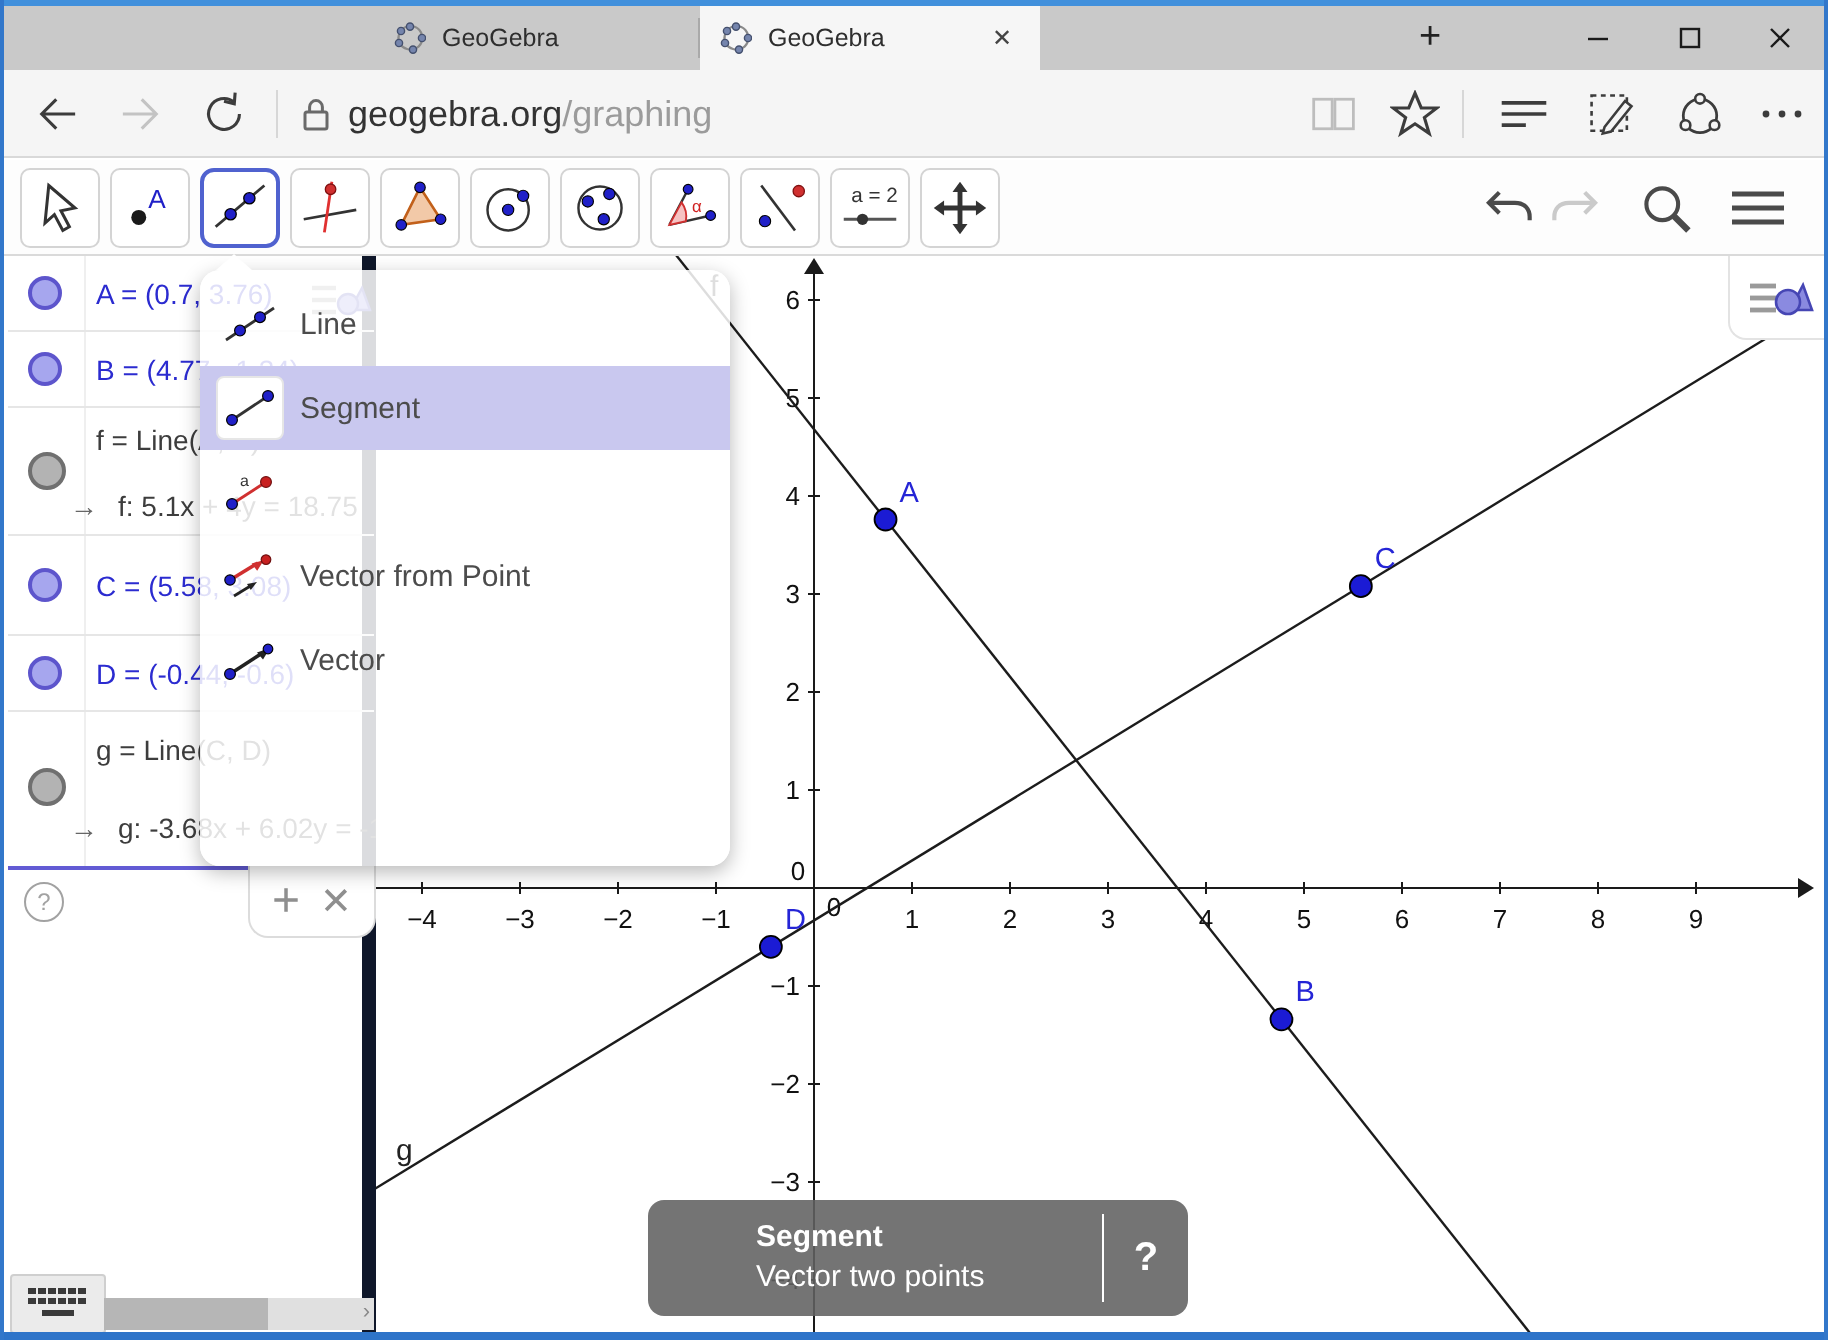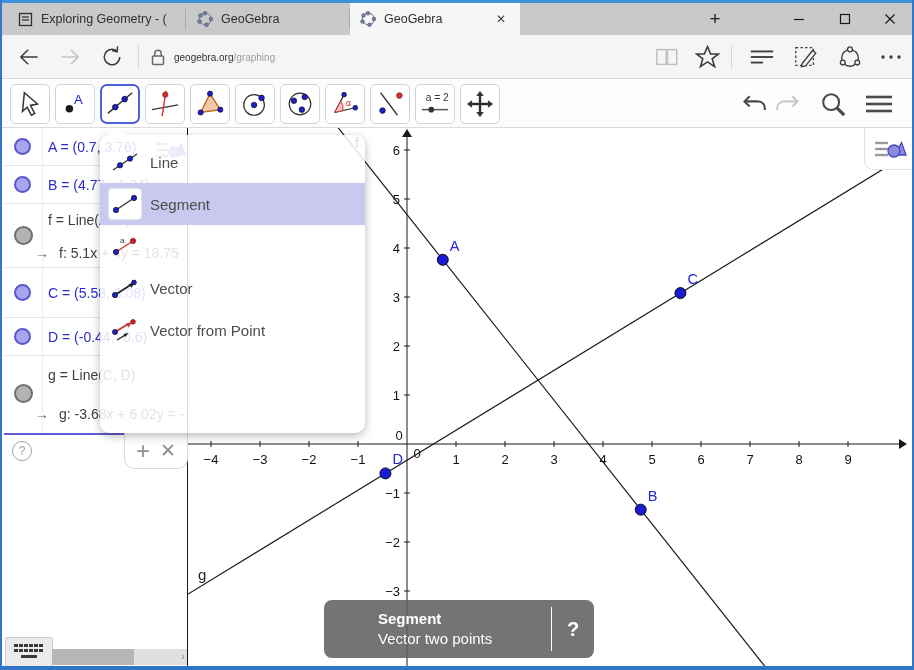--- a/index.html
+++ b/index.html
@@ -18,32 +18,32 @@
   .tab-label { overflow:hidden; text-overflow:clip; flex:1 1 auto; }
   .tab-close { font-size:12px; color:#444; padding:2px 4px; }
   .newtab { position:absolute; top:3px; left:697px; width:32px; height:32px; display:flex;
             align-items:center; justify-content:center; font-size:19px; color:#222; font-weight:300;}
   .winctl { position:absolute; top:3px; height:32px; width:44px; display:flex; align-items:center; justify-content:center; }
 
   
   .navbar { left:0; top:35px; width:100%; height:44px; background:#f5f5f5; border-bottom:1px solid #d9d9d9; }
   .nav-ic { position:absolute; top:0; height:44px; display:flex; align-items:center; justify-content:center; }
   .vsep { position:absolute; top:10px; width:1px; height:24px; background:#d7d7d7; }
-  .url { position:absolute; left:172px; top:0; height:44px; display:flex; align-items:center; font-size:10px; }
+  .url { position:absolute; left:172px; top:0; height:44px; display:flex; align-items:center; font-size:18px; }
   .url .host { color:#333; } .url .path { color:#9b9b9b; }
 
   
   .ggbbar { left:0; top:80px; width:100%; height:48px; background:#fdfdfd; border-bottom:1px solid #dadada; }
   .tool { position:absolute; top:4px; width:40px; height:40px; background:#fff; border:1px solid #d4d4d4;
           border-radius:5px; display:flex; align-items:center; justify-content:center; }
   .tool.sel { border:2px solid #5062cf; border-radius:7px; }
   .ggb-right { position:absolute; top:0; height:48px; display:flex; align-items:center; justify-content:center; }
 
   
-  .algebra { left:2px; top:128px; width:184px; height:538px; background:#fff; border-right:1px solid #0f172a; }
+  .algebra { left:2px; top:128px; width:184px; height:538px; background:#fff; border-right:7px solid #0f172a; }
   .ar { position:absolute; left:0; width:183px; border-bottom:1px solid #e6e6e6; }
   .marble { position:absolute; border-radius:50%; }
   .marble.blue { width:17px; height:17px; background:#a6a6ee; border:2px solid #5d55cc; }
   .marble.gray { width:19px; height:19px; background:#b3b3b3; border:2px solid #707070; }
   .atext { position:absolute; left:44px; font-size:14px; white-space:nowrap; }
   .atext.blue { color:#2b2bd0; } .atext.dark { color:#3d3d3d; }
   .arrow { position:absolute; left:31px; color:#666; font-size:14px; }
   .gutterline { position:absolute; left:38px; top:0; width:1px; height:305px; background:#efefef; }
   .inputline { position:absolute; left:0; top:305px; width:183px; height:2px; background:#625bd4; }
   .helpbtn { position:absolute; left:8px; top:313px; width:20px; height:20px; border:1.5px solid #a2a2a2;
@@ -83,29 +83,20 @@
   .mi.hl .mi-ic { background:#fff; border:1px solid #e6e6e6; border-radius:4px; }
   .mi-label { margin-left:8px; font-size:15px; color:#4c4c4c; white-space:nowrap; }
   svg { display:block; }
 </style>
 </head>
 <body>
 
 <div class="app">
 
   <div class="abs tabbar">
-    <div class="tab" style="left:6px; width:178px;">
-      <svg width="15" height="15" viewBox="0 0 15 15">
-          <rect x="1.5" y="1.5" width="12" height="12" fill="none" stroke="#2e2e2e" stroke-width="1.3"></rect>
-          <line x1="4" y1="5" x2="11" y2="5" stroke="#2e2e2e" stroke-width="1.2"></line>
-          <line x1="4" y1="8" x2="11" y2="8" stroke="#2e2e2e" stroke-width="1.2"></line>
-        </svg>
-      <span class="tab-label">Exploring Geometry - (</span>
-      <span class="sep"></span>
-    </div>
     <div class="tab" style="left:185px; width:163px;">
       <svg width="16" height="16" viewBox="0 0 16 16">
           <path d="M8 2 C12 2 14.5 5 14 9 C13.5 12.5 10 14.5 6.5 13.5 C3.5 12.6 1.6 9.8 2.4 6.6 C3 4 5 2.3 8 2 Z" fill="none" stroke="#8a8a8a" stroke-width="1.1"></path>
           <circle cx="8" cy="2.3" r="1.8" fill="#7585ad" stroke="#44506e" stroke-width="0.7"></circle>
           <circle cx="14" cy="8" r="1.8" fill="#7585ad" stroke="#44506e" stroke-width="0.7"></circle>
           <circle cx="9.5" cy="13.8" r="1.8" fill="#7585ad" stroke="#44506e" stroke-width="0.7"></circle>
           <circle cx="2.5" cy="10.5" r="1.8" fill="#7585ad" stroke="#44506e" stroke-width="0.7"></circle>
           <circle cx="3.5" cy="4.5" r="1.8" fill="#7585ad" stroke="#44506e" stroke-width="0.7"></circle>
         </svg>
       <span class="tab-label">GeoGebra</span>
@@ -507,37 +498,37 @@
             <line x1="4" y1="17" x2="21" y2="6" stroke="#d03030" stroke-width="1.4"></line>
             <circle cx="4" cy="17" r="2.7" fill="#2020c8" stroke="#000" stroke-width="0.6"></circle>
             <circle cx="21" cy="6" r="2.7" fill="#c82020" stroke="#701010" stroke-width="0.6"></circle>
             <text x="8" y="8" font-size="8" fill="#333" font-family="Liberation Sans, sans-serif">a</text>
           </svg>
         </span>
     </div>
     <div class="mi">
       <span class="mi-ic">
           <svg width="26" height="22" viewBox="0 0 26 22">
-            <line x1="3" y1="18" x2="20" y2="7" stroke="#222" stroke-width="1.8"></line>
-            <polygon points="23,5 16.5,7.2 19.5,10.8" fill="#222"></polygon>
-            <circle cx="3" cy="18" r="2.7" fill="#2020c8" stroke="#000" stroke-width="0.6"></circle>
-            <circle cx="22" cy="5.5" r="2.4" fill="#2020c8" stroke="#000" stroke-width="0.6"></circle>
-          </svg>
-        </span>
-      <span class="mi-label">Vector</span>
-    </div>
-    <div class="mi">
-      <span class="mi-ic">
-          <svg width="26" height="22" viewBox="0 0 26 22">
             <line x1="3" y1="13" x2="17" y2="4.5" stroke="#d03030" stroke-width="1.8"></line>
             <polygon points="20,3 13.8,4.8 16.6,8.4" fill="#d03030"></polygon>
             <circle cx="21" cy="2.8" r="2.4" fill="#c82020" stroke="#701010" stroke-width="0.6"></circle>
             <circle cx="3" cy="13" r="2.6" fill="#2020c8" stroke="#000" stroke-width="0.6"></circle>
             <line x1="5" y1="21" x2="14" y2="15.5" stroke="#222" stroke-width="1.4"></line>
             <polygon points="16.5,14 11.5,15 13.4,18" fill="#222"></polygon>
           </svg>
         </span>
       <span class="mi-label">Vector from Point</span>
     </div>
+    <div class="mi">
+      <span class="mi-ic">
+          <svg width="26" height="22" viewBox="0 0 26 22">
+            <line x1="3" y1="18" x2="20" y2="7" stroke="#222" stroke-width="1.8"></line>
+            <polygon points="23,5 16.5,7.2 19.5,10.8" fill="#222"></polygon>
+            <circle cx="3" cy="18" r="2.7" fill="#2020c8" stroke="#000" stroke-width="0.6"></circle>
+            <circle cx="22" cy="5.5" r="2.4" fill="#2020c8" stroke="#000" stroke-width="0.6"></circle>
+          </svg>
+        </span>
+      <span class="mi-label">Vector</span>
+    </div>
   </div>
 
   <div class="abs" style="left:0; bottom:0; width:100%; height:4px; background:#2e74c9;"></div>
 </div>
 
 </body></html>

